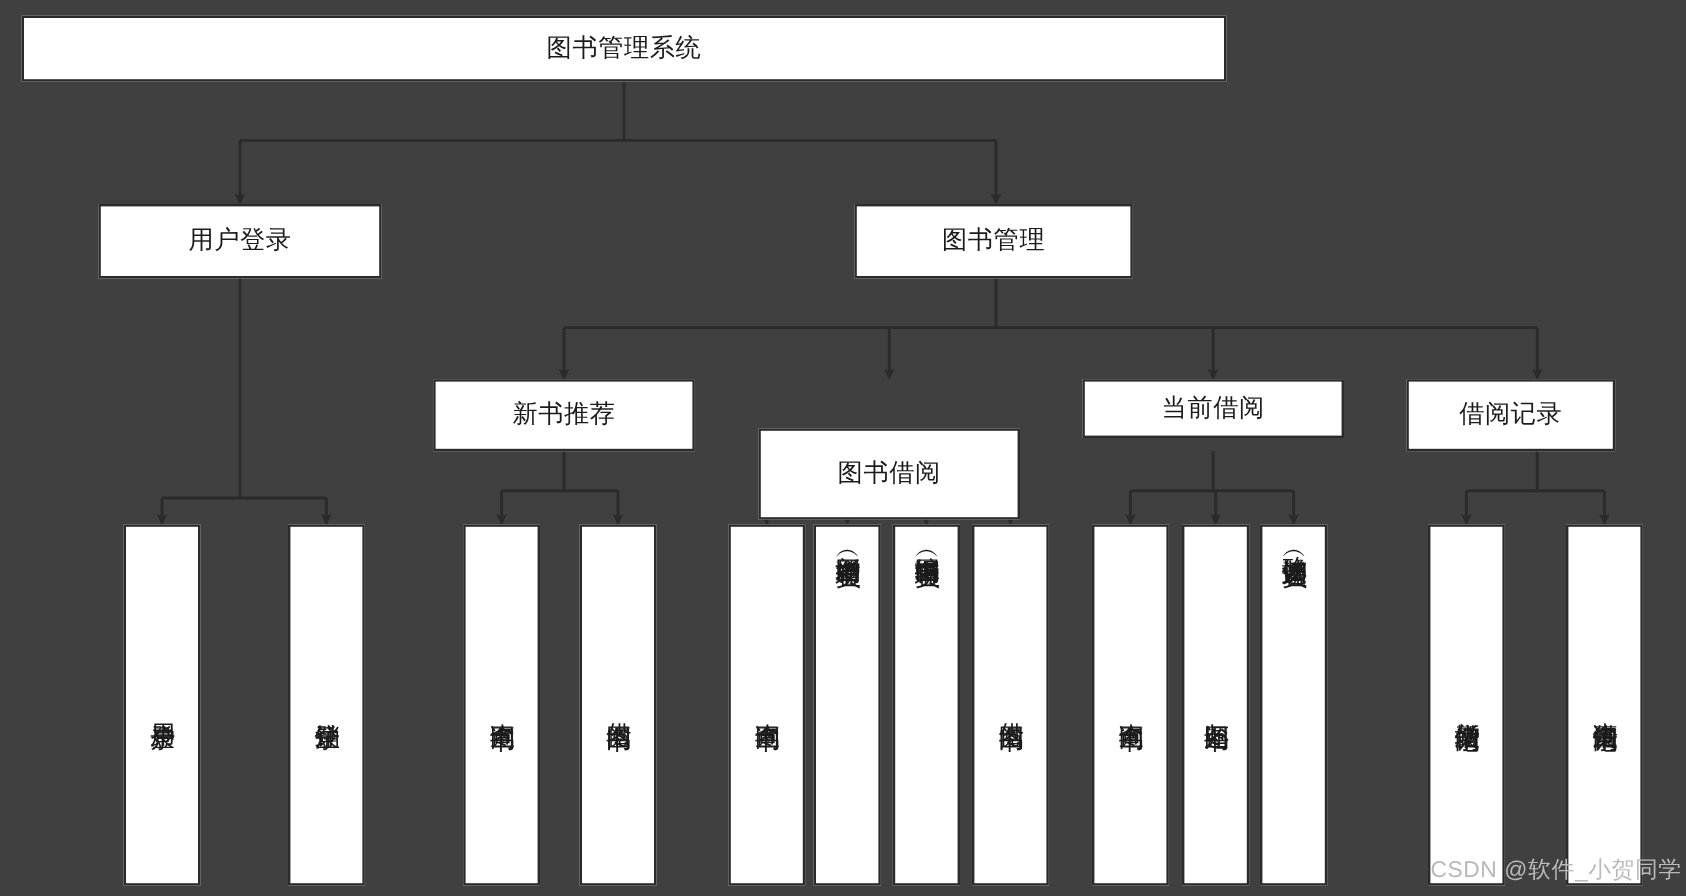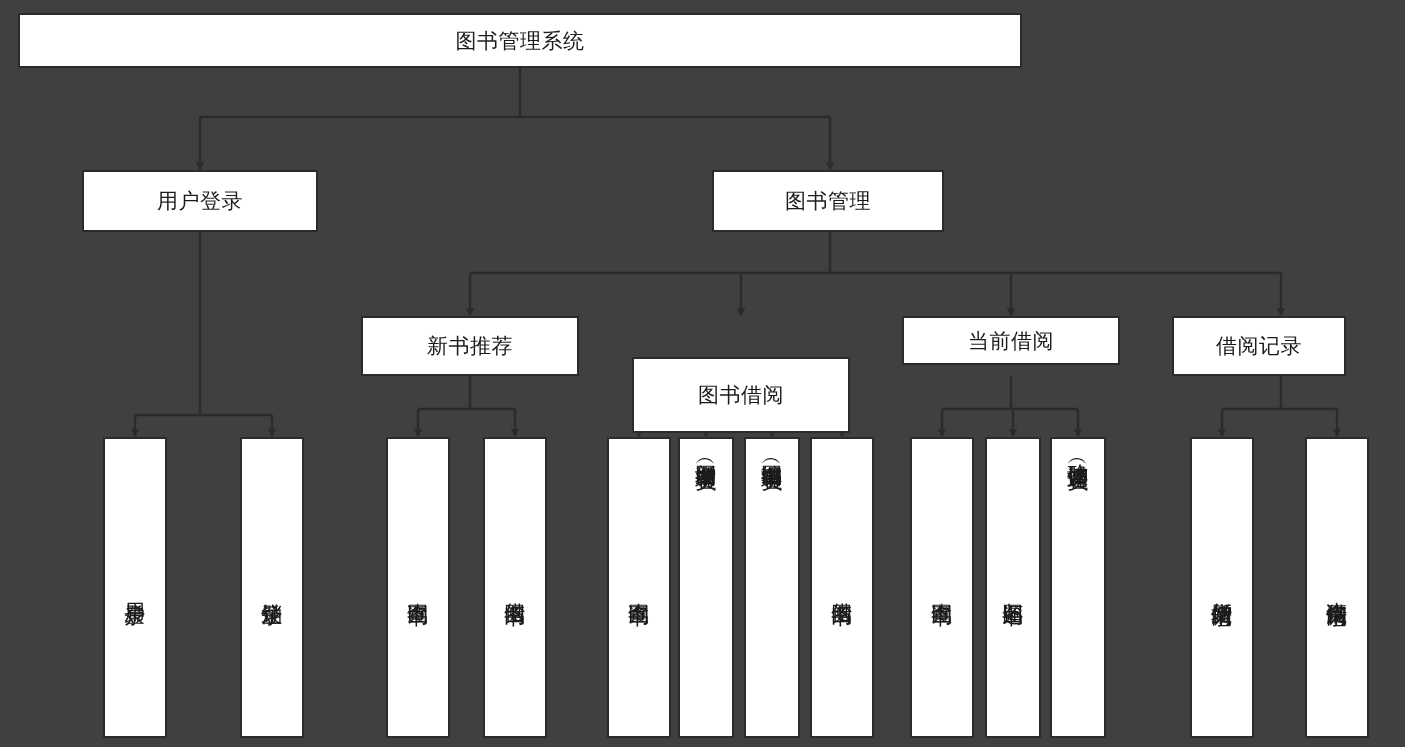--- a/index.html
+++ b/index.html
@@ -165,13 +165,14 @@
       <div class="node vertical" style="left: 1050px; top: 437px; width: 56px; height: 301px; border-color: rgb(43, 43, 43); color: rgb(27, 27, 27);">
         <span class="vtext" style="padding-top: 8px;">确认归还（管理员）</span>
       </div>
       <div class="node vertical centered" style="left: 1190px; top: 437px; width: 64px; height: 301px; border-color: rgb(43, 43, 43); color: rgb(27, 27, 27);">
         <span class="vtext" style="padding-top: 0px;">新增借阅记录</span>
       </div>
       <div class="node vertical centered" style="left: 1305px; top: 437px; width: 64px; height: 301px; border-color: rgb(43, 43, 43); color: rgb(27, 27, 27);">
         <span class="vtext" style="padding-top: 0px;">查询借阅记录</span>
       </div>
     </div>
+  <div class="watermark" style="left: 1192px; top: 712px; color: rgb(185, 185, 185);">CSDN @软件_小贺同学</div>
 </div>
 
 </body></html>

